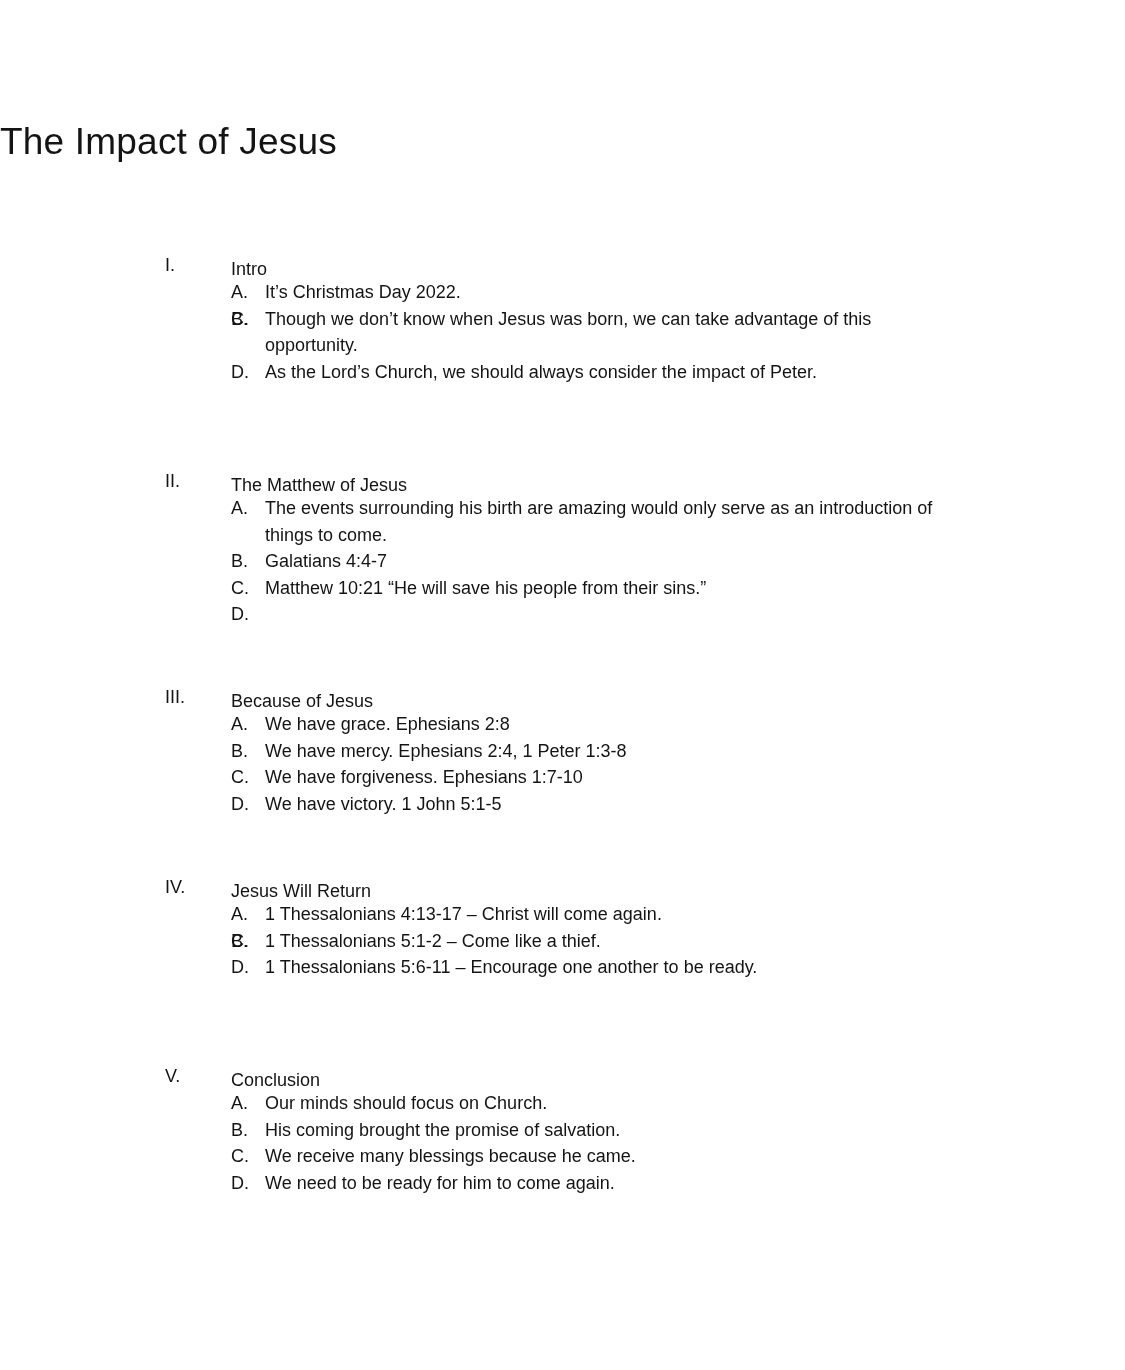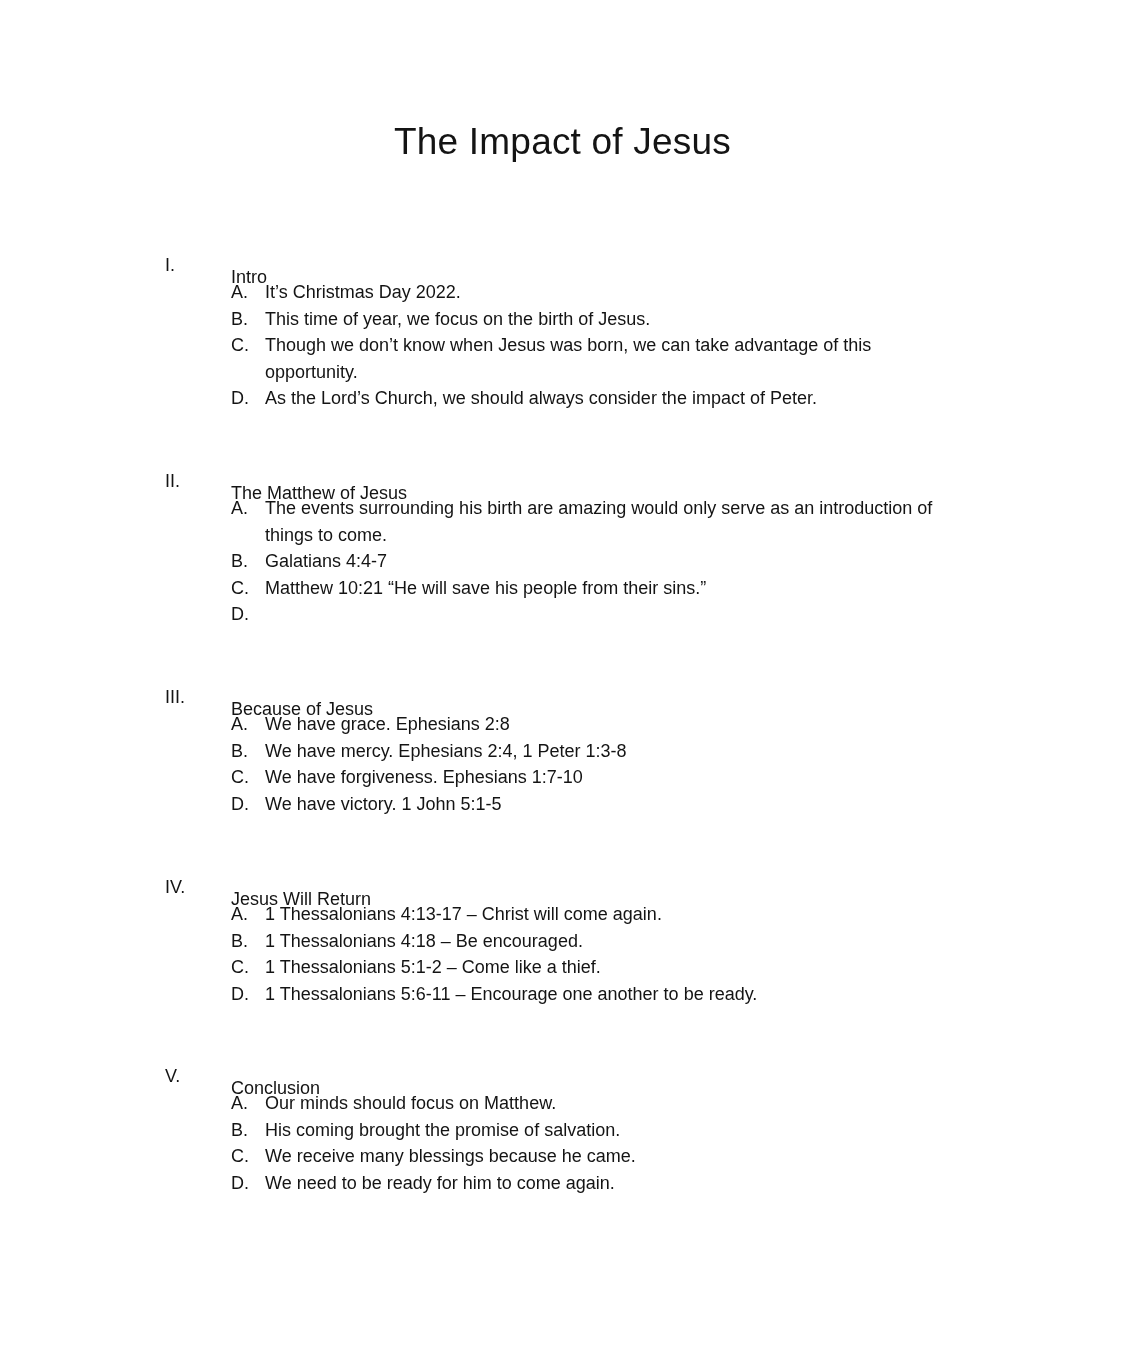--- a/index.html
+++ b/index.html
@@ -1,38 +1,38 @@
 <!DOCTYPE html>
 <html><head>
   <meta charset="utf-8">
   <style>
     html, body { margin: 0; padding: 0; background: #ffffff; }
     body { width: 1125px; height: 1370px; position: relative; overflow: hidden;
       font-family: "Liberation Sans", "DejaVu Sans", sans-serif; color: #141414; }
-    .title { position: absolute; left: 0; width: 1125px; top: 118px; text-align: center;
+    .title { position: absolute; left: 0; width: 1125px; top: 118px; text-align: left;
       font-size: 37px; line-height: 48px; letter-spacing: 0.2px; }
     .section { position: absolute; left: 0; width: 1125px; }
     .numeral { position: absolute; left: 165px; top: 0; font-size: 18px; line-height: 27px; }
-    .heading { position: absolute; left: 231px; top: 12px; font-size: 18px; line-height: 27px; }
+    .heading { position: absolute; left: 231px; top: 4px; font-size: 18px; line-height: 27px; }
     .items { position: absolute; left: 231px; top: 27px; width: 740px; margin: 0; padding: 0; list-style: none; }
     .item { position: relative; padding-left: 34px; font-size: 18px; line-height: 26.6px; }
     .letter { position: absolute; left: 0; top: 0; }
   </style>
 </head>
 <body>
 
 <div>
   <div class="title">The Impact of Jesus</div>
 
   <div class="section" style="top:252px;">
     <span class="numeral">I.</span>
     <span class="heading">Intro</span>
     <ul class="items">
       <li class="item"><span class="letter">A.</span><span>It’s Christmas Day 2022.</span></li>
-      <li class="item"><span class="letter">B.</span><span>This time of year, we focus on the birth of Jesus.</span></li>
+      <li class="item"><span class="letter">B.</span></li>
       <li class="item" style="padding-right:70px;"><span class="letter">C.</span><span>Though we don’t know when Jesus was born, we can take advantage of this opportunity.</span></li>
       <li class="item"><span class="letter">D.</span><span>As the Lord’s Church, we should always consider the impact of Peter.</span></li>
     </ul>
   </div>
 
   <div class="section" style="top:468px;">
     <span class="numeral">II.</span>
     <span class="heading">The Matthew of Jesus</span>
     <ul class="items">
       <li class="item"><span class="letter">A.</span><span>The events surrounding his birth are amazing would only serve as an introduction of things to come.</span></li>
@@ -51,29 +51,29 @@
       <li class="item"><span class="letter">C.</span><span>We have forgiveness. Ephesians 1:7-10</span></li>
       <li class="item"><span class="letter">D.</span><span>We have victory. 1 John 5:1-5</span></li>
     </ul>
   </div>
 
   <div class="section" style="top:874px;">
     <span class="numeral">IV.</span>
     <span class="heading">Jesus Will Return</span>
     <ul class="items">
       <li class="item"><span class="letter">A.</span><span>1 Thessalonians 4:13-17 – Christ will come again.</span></li>
-      <li class="item"><span class="letter">B.</span><span>1 Thessalonians 4:18 – Be encouraged.</span></li>
+      <li class="item"><span class="letter">B.</span></li>
       <li class="item"><span class="letter">C.</span><span>1 Thessalonians 5:1-2 – Come like a thief.</span></li>
       <li class="item"><span class="letter">D.</span><span>1 Thessalonians 5:6-11 – Encourage one another to be ready.</span></li>
     </ul>
   </div>
 
   <div class="section" style="top:1063px;">
     <span class="numeral">V.</span>
     <span class="heading">Conclusion</span>
     <ul class="items">
-      <li class="item"><span class="letter">A.</span><span>Our minds should focus on Matthew.</span></li>
+      <li class="item"><span class="letter">A.</span><span>Our minds should focus on Church.</span></li>
       <li class="item"><span class="letter">B.</span><span>His coming brought the promise of salvation.</span></li>
       <li class="item"><span class="letter">C.</span><span>We receive many blessings because he came.</span></li>
       <li class="item"><span class="letter">D.</span><span>We need to be ready for him to come again.</span></li>
     </ul>
   </div>
 </div>
 
 </body></html>

